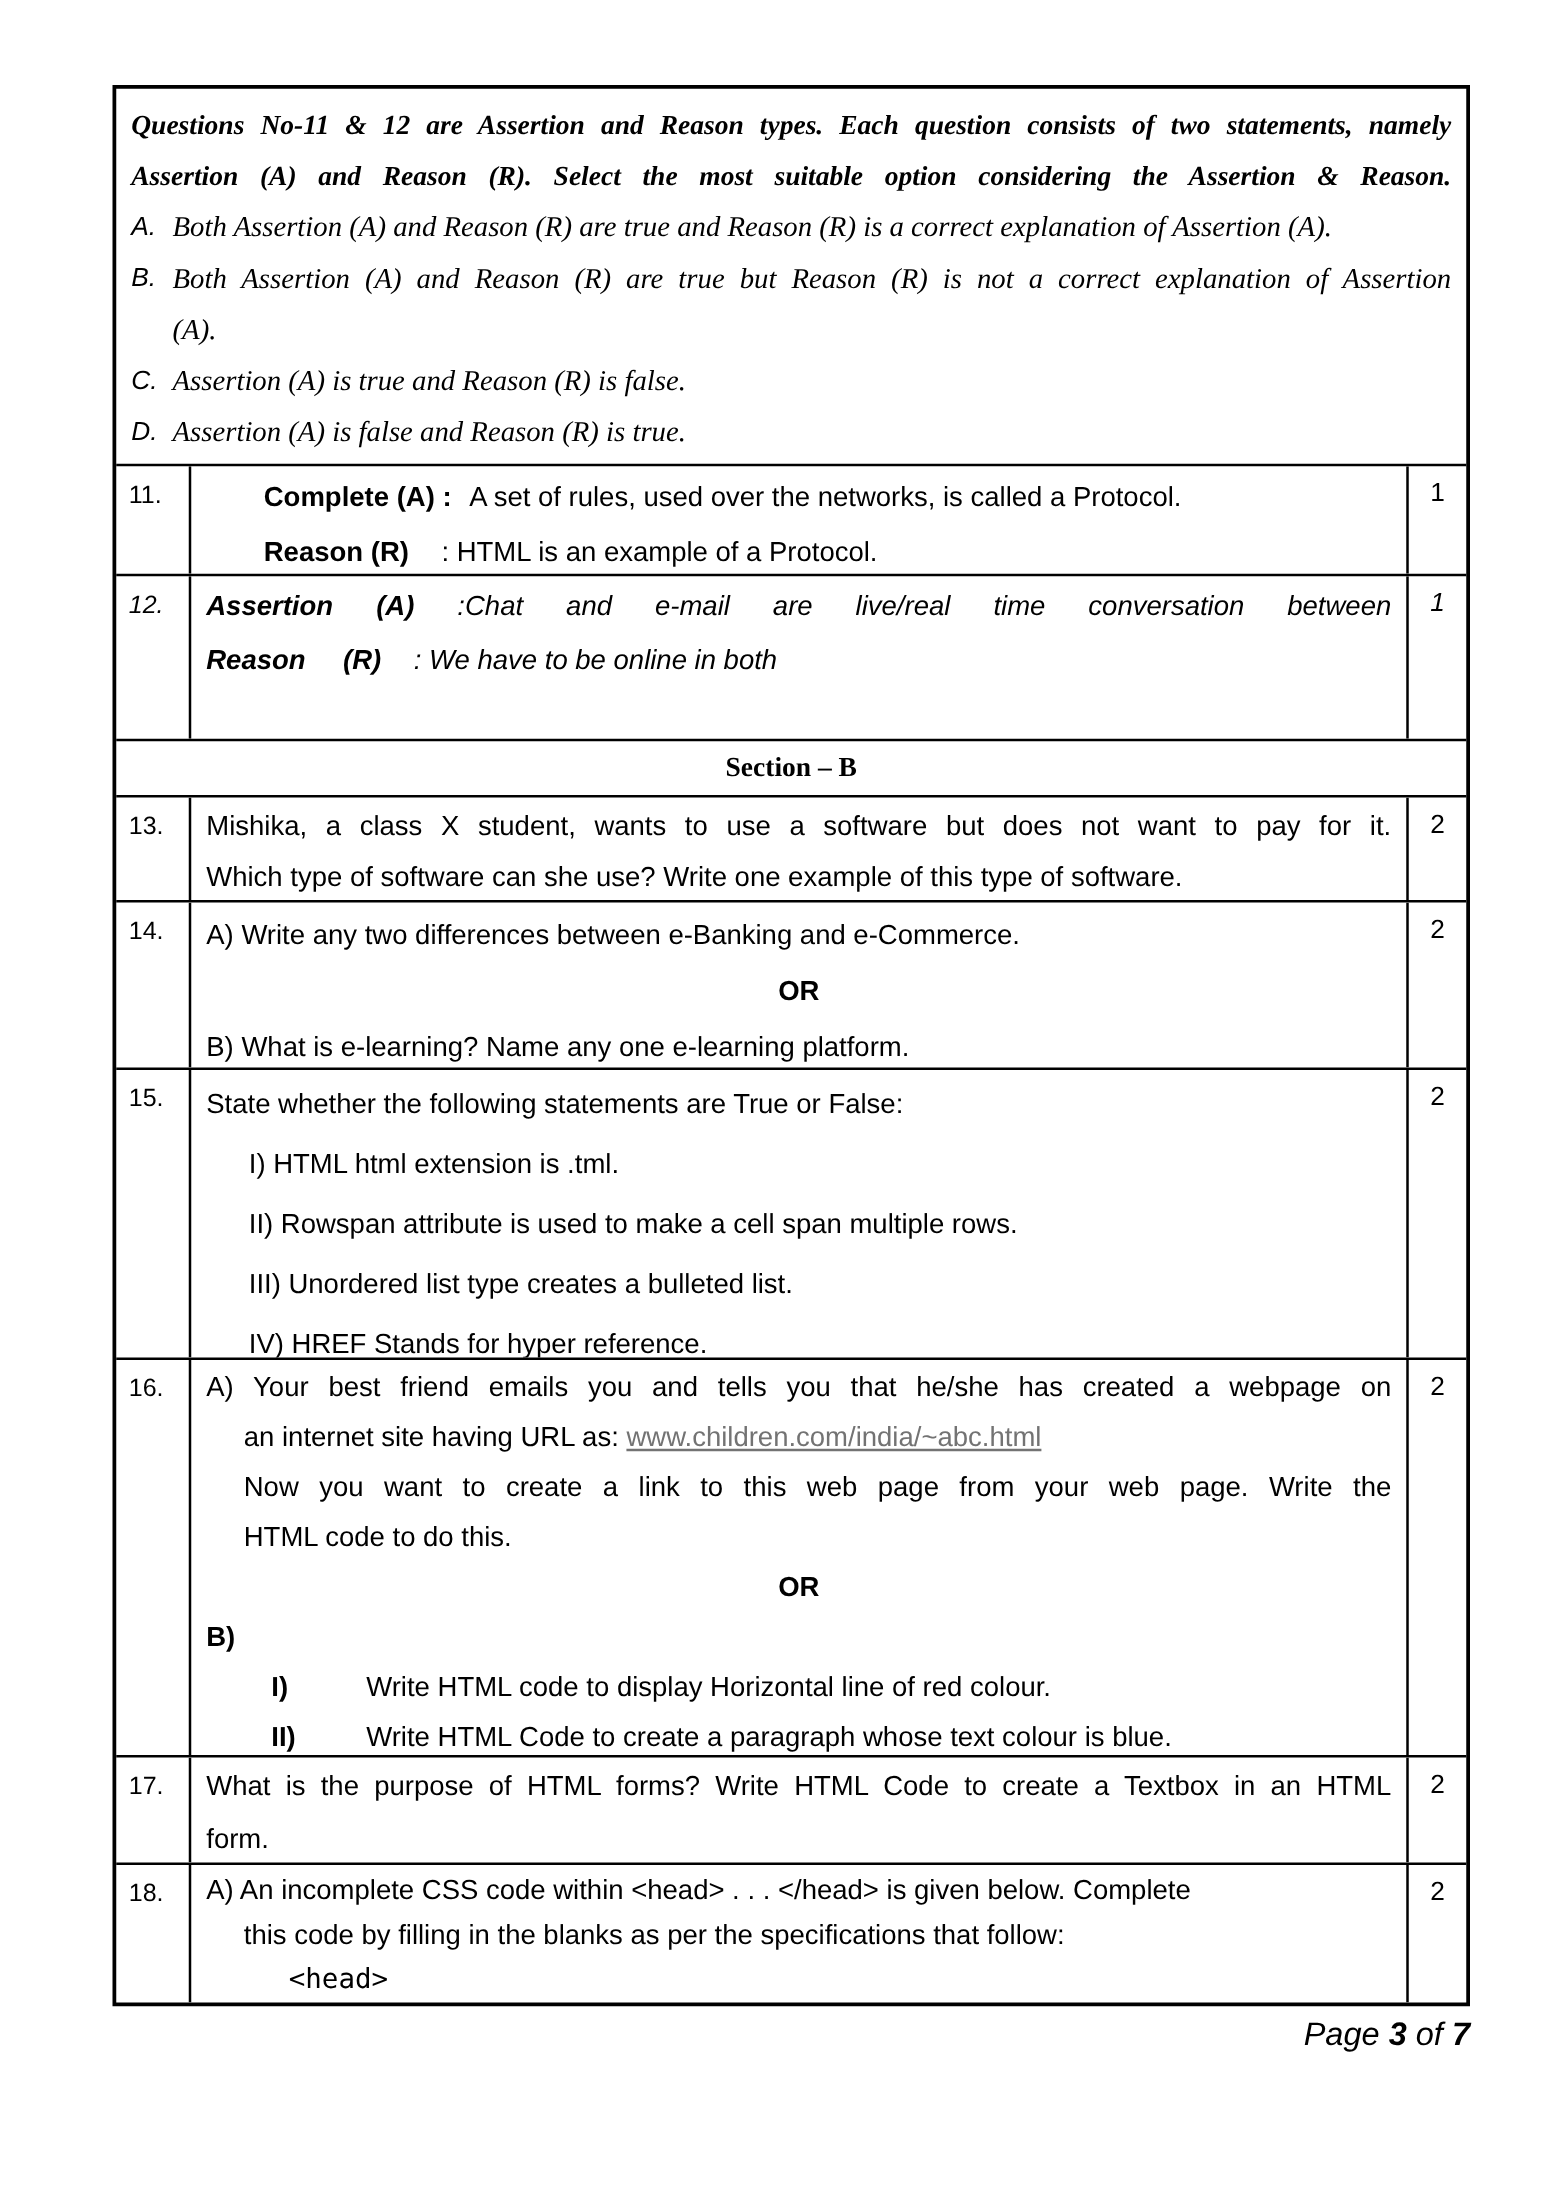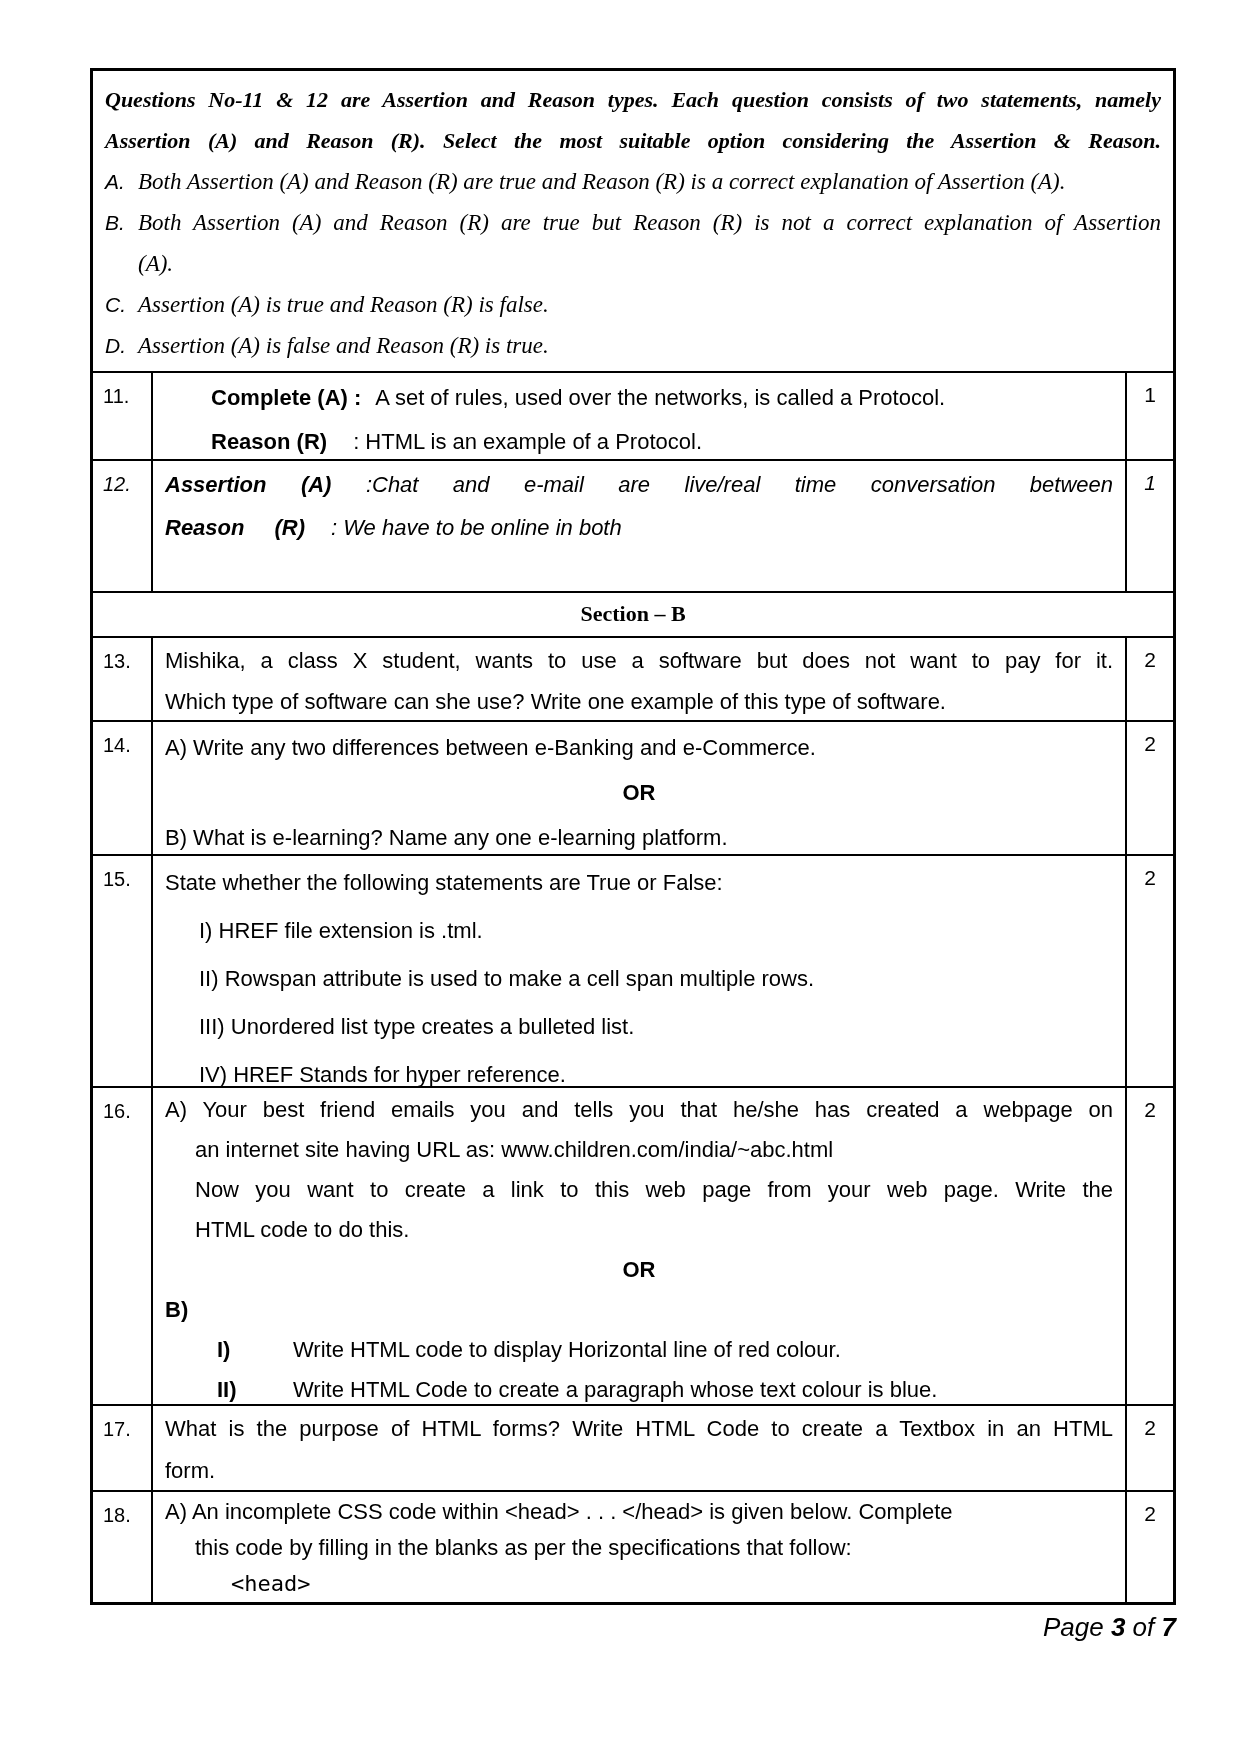--- a/index.html
+++ b/index.html
@@ -90,21 +90,21 @@
   .indent30 { margin-left: 30px; }
   .indent34 { margin-left: 34px; }
   .indent66 { margin-left: 66px; }
   .indent220 { margin-left: 220px; }
   .center { text-align: center; }
   .bold { font-weight: bold; }
 
   .subitem { display: flex; margin-left: 52px; }
   .subnum { flex: 0 0 76px; font-weight: bold; }
 
-  .link { color: #000000; cursor: pointer; }
+  .link { color: #737373; text-decoration: underline; cursor: pointer; }
 
   .mono { font-family: "DejaVu Sans Mono", monospace; font-size: 22px; }
 
   .footer {
     position: absolute;
     left: 90px; top: 1612px;
     width: 1086px;
     text-align: right;
     font-size: 26px;
     font-style: italic;
@@ -180,21 +180,21 @@
       <div class="q14line center bold">OR</div>
       <div class="q14line nw">B) What is e-learning? Name any one e-learning platform.</div>
     </div>
     <div class="markscell">2</div>
   </div>
 
   <div class="row r-15">
     <div class="numcell">15.</div>
     <div class="content">
       <div class="q15line nw">State whether the following statements are True or False:</div>
-      <div class="q15line indent34 nw">I) HREF file extension is .tml.</div>
+      <div class="q15line indent34 nw">I) HTML html extension is .tml.</div>
       <div class="q15line indent34 nw">II) Rowspan attribute is used to make a cell span multiple rows.</div>
       <div class="q15line indent34 nw">III) Unordered list type creates a bulleted list.</div>
       <div class="q15line indent34 nw">IV) HREF Stands for hyper reference.</div>
     </div>
     <div class="markscell">2</div>
   </div>
 
   <div class="row r-16">
     <div class="numcell">16.</div>
     <div class="content">

